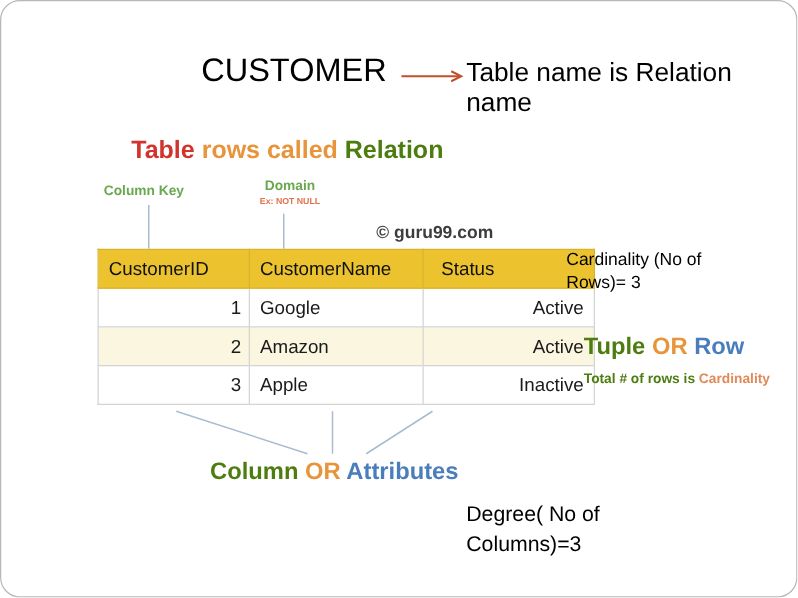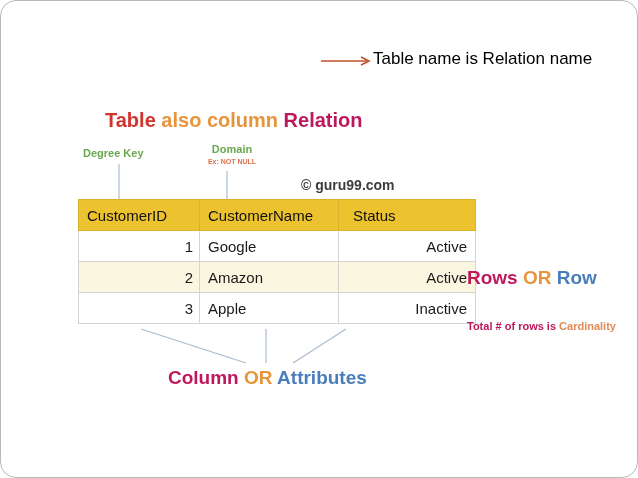--- a/index.html
+++ b/index.html
@@ -36,21 +36,21 @@
     left: 320px;
     top: 54px;
     width: 52px;
     height: 12px;
   }
   #relation-note {
     position: absolute;
     left: 372px;
     top: 46px;
     width: 220px;
-    font-size: 17px;
+    font-size: 21px;
     line-height: 24px;
     color: #000000;
   }
 
   
   #graphic {
     position: absolute;
     left: 0;
     top: 0;
     width: 638px;
@@ -60,21 +60,21 @@
   #headline {
     position: absolute;
     left: 104px;
     top: 108px;
     font-size: 20px;
     font-weight: bold;
     white-space: nowrap;
   }
   .c-red    { color: #d0342c; }
   .c-orange { color: #e8943a; }
-  .c-green  { color: #be185d; }
+  .c-green  { color: #4d7c0f; }
   .c-blue   { color: #4a7ebb; }
   .c-salmon { color: #e08a5a; }
 
   #lbl-primary-key {
     position: absolute;
     left: 82px;
     top: 146px;
     font-size: 11px;
     font-weight: bold;
     color: #6aa84f;
@@ -174,21 +174,21 @@
     position: absolute;
     left: 466px;
     top: 266px;
     font-size: 19px;
     font-weight: bold;
     white-space: nowrap;
   }
   #tuple-row-sub {
     position: absolute;
     left: 466px;
-    top: 319px;
+    top: 296px;
     font-size: 11px;
     font-weight: bold;
     white-space: nowrap;
   }
 
   
   #column-attr-label {
     position: absolute;
     left: 167px;
     top: 366px;
@@ -212,35 +212,36 @@
     font-size: 17px;
     line-height: 24px;
     color: #000000;
   }
 </style>
 </head>
 <body>
 
 <div id="slide">
 
+  <div id="customer-title">CUSTOMER</div>
 
   <svg id="title-arrow" viewBox="0 0 52 12">
     <line x1="0" y1="6" x2="46" y2="6" stroke="#c0502a" stroke-width="1.6"></line>
     <polyline points="40,2 48,6 40,10" fill="none" stroke="#c0502a" stroke-width="1.6"></polyline>
   </svg>
 
   <div id="relation-note">Table name is Relation name</div>
 
   <div id="graphic">
 
     <div id="headline">
-      <span class="c-red">Table</span><span class="c-orange"> also column </span><span class="c-green">Relation</span>
+      <span class="c-red">Table</span><span class="c-orange"> rows called </span><span class="c-green">Relation</span>
     </div>
 
-    <div id="lbl-primary-key">Degree Key</div>
+    <div id="lbl-primary-key">Column Key</div>
     <div id="lbl-domain">Domain</div>
     <div id="lbl-domain-sub">Ex: NOT NULL</div>
 
     <div id="watermark">© guru99.com</div>
 
     <svg id="connectors" viewBox="0 0 638 478">
       <g stroke="#a8bcd0" stroke-width="1.2" fill="none">
 
         <line x1="118" y1="163" x2="118" y2="198"></line>
         <line x1="226" y1="170" x2="226" y2="198"></line>
@@ -276,25 +277,27 @@
         </tr>
         <tr>
           <td class="cell-id">3</td>
           <td class="cell-name">Apple</td>
           <td class="cell-status">Inactive</td>
         </tr>
       </tbody>
     </table>
 
     <div id="tuple-row-label">
-      <span class="c-green">Rows</span><span class="c-orange"> OR </span><span class="c-blue">Row</span>
+      <span class="c-green">Tuple</span><span class="c-orange"> OR </span><span class="c-blue">Row</span>
     </div>
     <div id="tuple-row-sub">
       <span class="c-green">Total # of rows is </span><span class="c-salmon">Cardinality</span>
     </div>
 
     <div id="column-attr-label">
       <span class="c-green">Column</span><span class="c-orange"> OR </span><span class="c-blue"> Attributes</span>
     </div>
   </div>
 
+  <div id="cardinality-note">Cardinality (No of Rows)= 3</div>
+  <div id="degree-note">Degree( No of Columns)=3</div>
 
 </div>
 
 </body></html>

